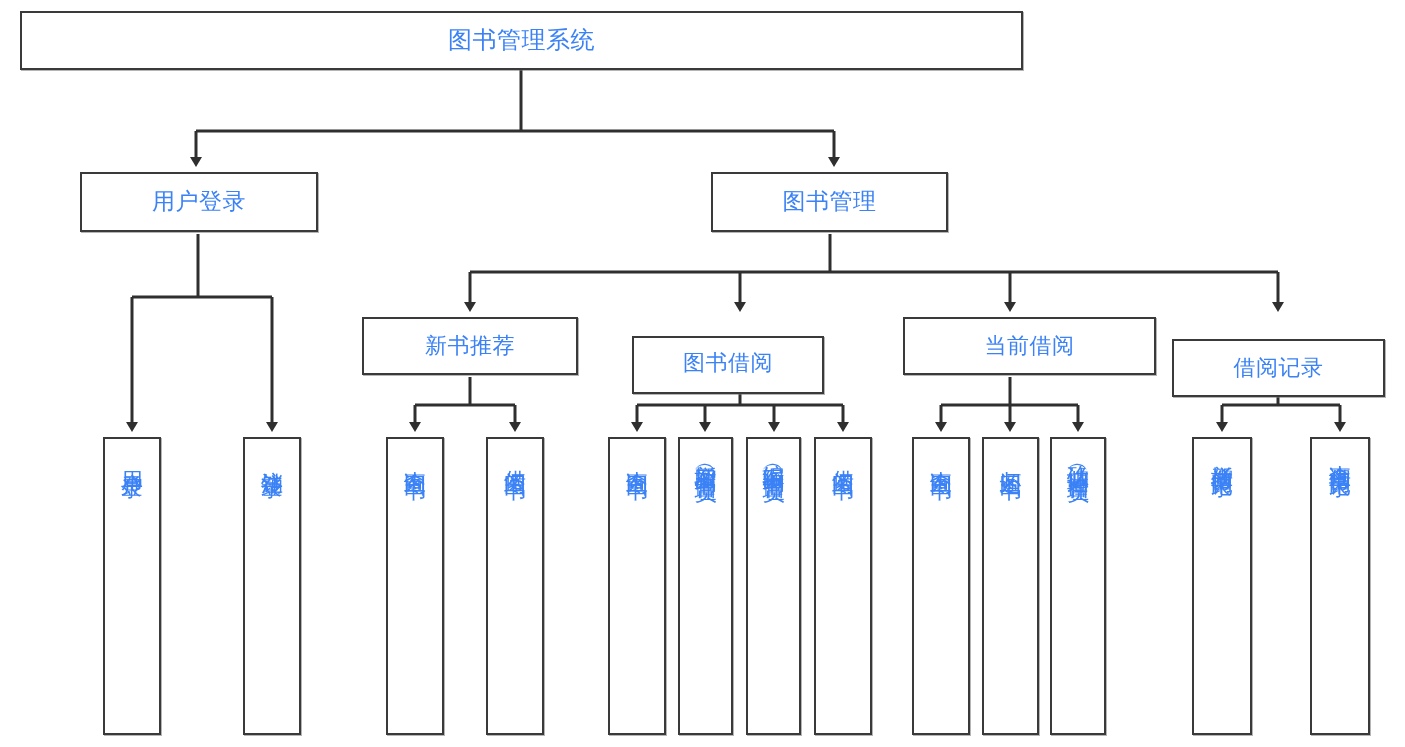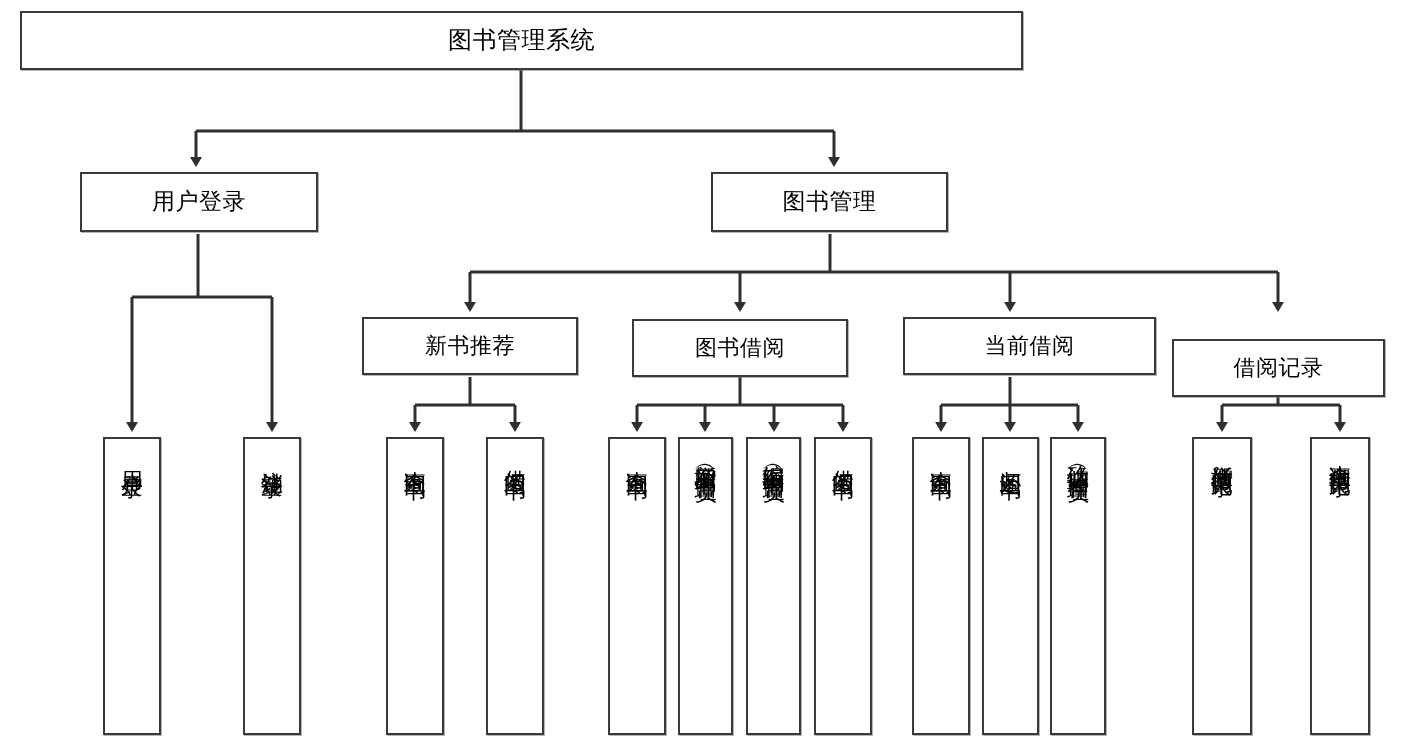--- a/index.html
+++ b/index.html
@@ -36,21 +36,21 @@
     align-items: center;
     justify-content: center;
     color: #2b2b2b;
     z-index: 3;
   }
   .node .label {
     display: block;
     text-align: center;
     line-height: 1.18;
     letter-spacing: 0.5px;
-    color: #000000;
+    color: #3b82f6;
     white-space: nowrap;
   }
   .node.root .label   { font-size: 24px; }
   .node.level2 .label { font-size: 23px; }
   .node.level3 .label { font-size: 22px; }
 
   
   .node.leaf {
     align-items: flex-start;
     justify-content: center;
@@ -139,21 +139,21 @@
   <div class="node level2" style="left:80px; top:172px; width:238px; height:60px;">
     <span class="label">用户登录</span>
   </div>
   <div class="node level2" style="left:711px; top:172px; width:237px; height:60px;">
     <span class="label">图书管理</span>
   </div>
 
   <div class="node level3" style="left:362px; top:317px; width:216px; height:58px;">
     <span class="label">新书推荐</span>
   </div>
-  <div class="node level3" style="left:632px; top:319px; width:216px; height:58px;">
+  <div class="node level3" style="left:632px; top:336px; width:192px; height:58px;font-family:Liberation Mono, monospace;">
     <span class="label">图书借阅</span>
   </div>
   <div class="node level3" style="left:903px; top:317px; width:253px; height:58px;">
     <span class="label">当前借阅</span>
   </div>
   <div class="node level3" style="left:1172px; top:300px; width:213px; height:58px;margin-top:39px;">
     <span class="label">借阅记录</span>
   </div>
 
   <div class="node leaf" style="left:103px; top:437px; width:58px; height:298px;">

